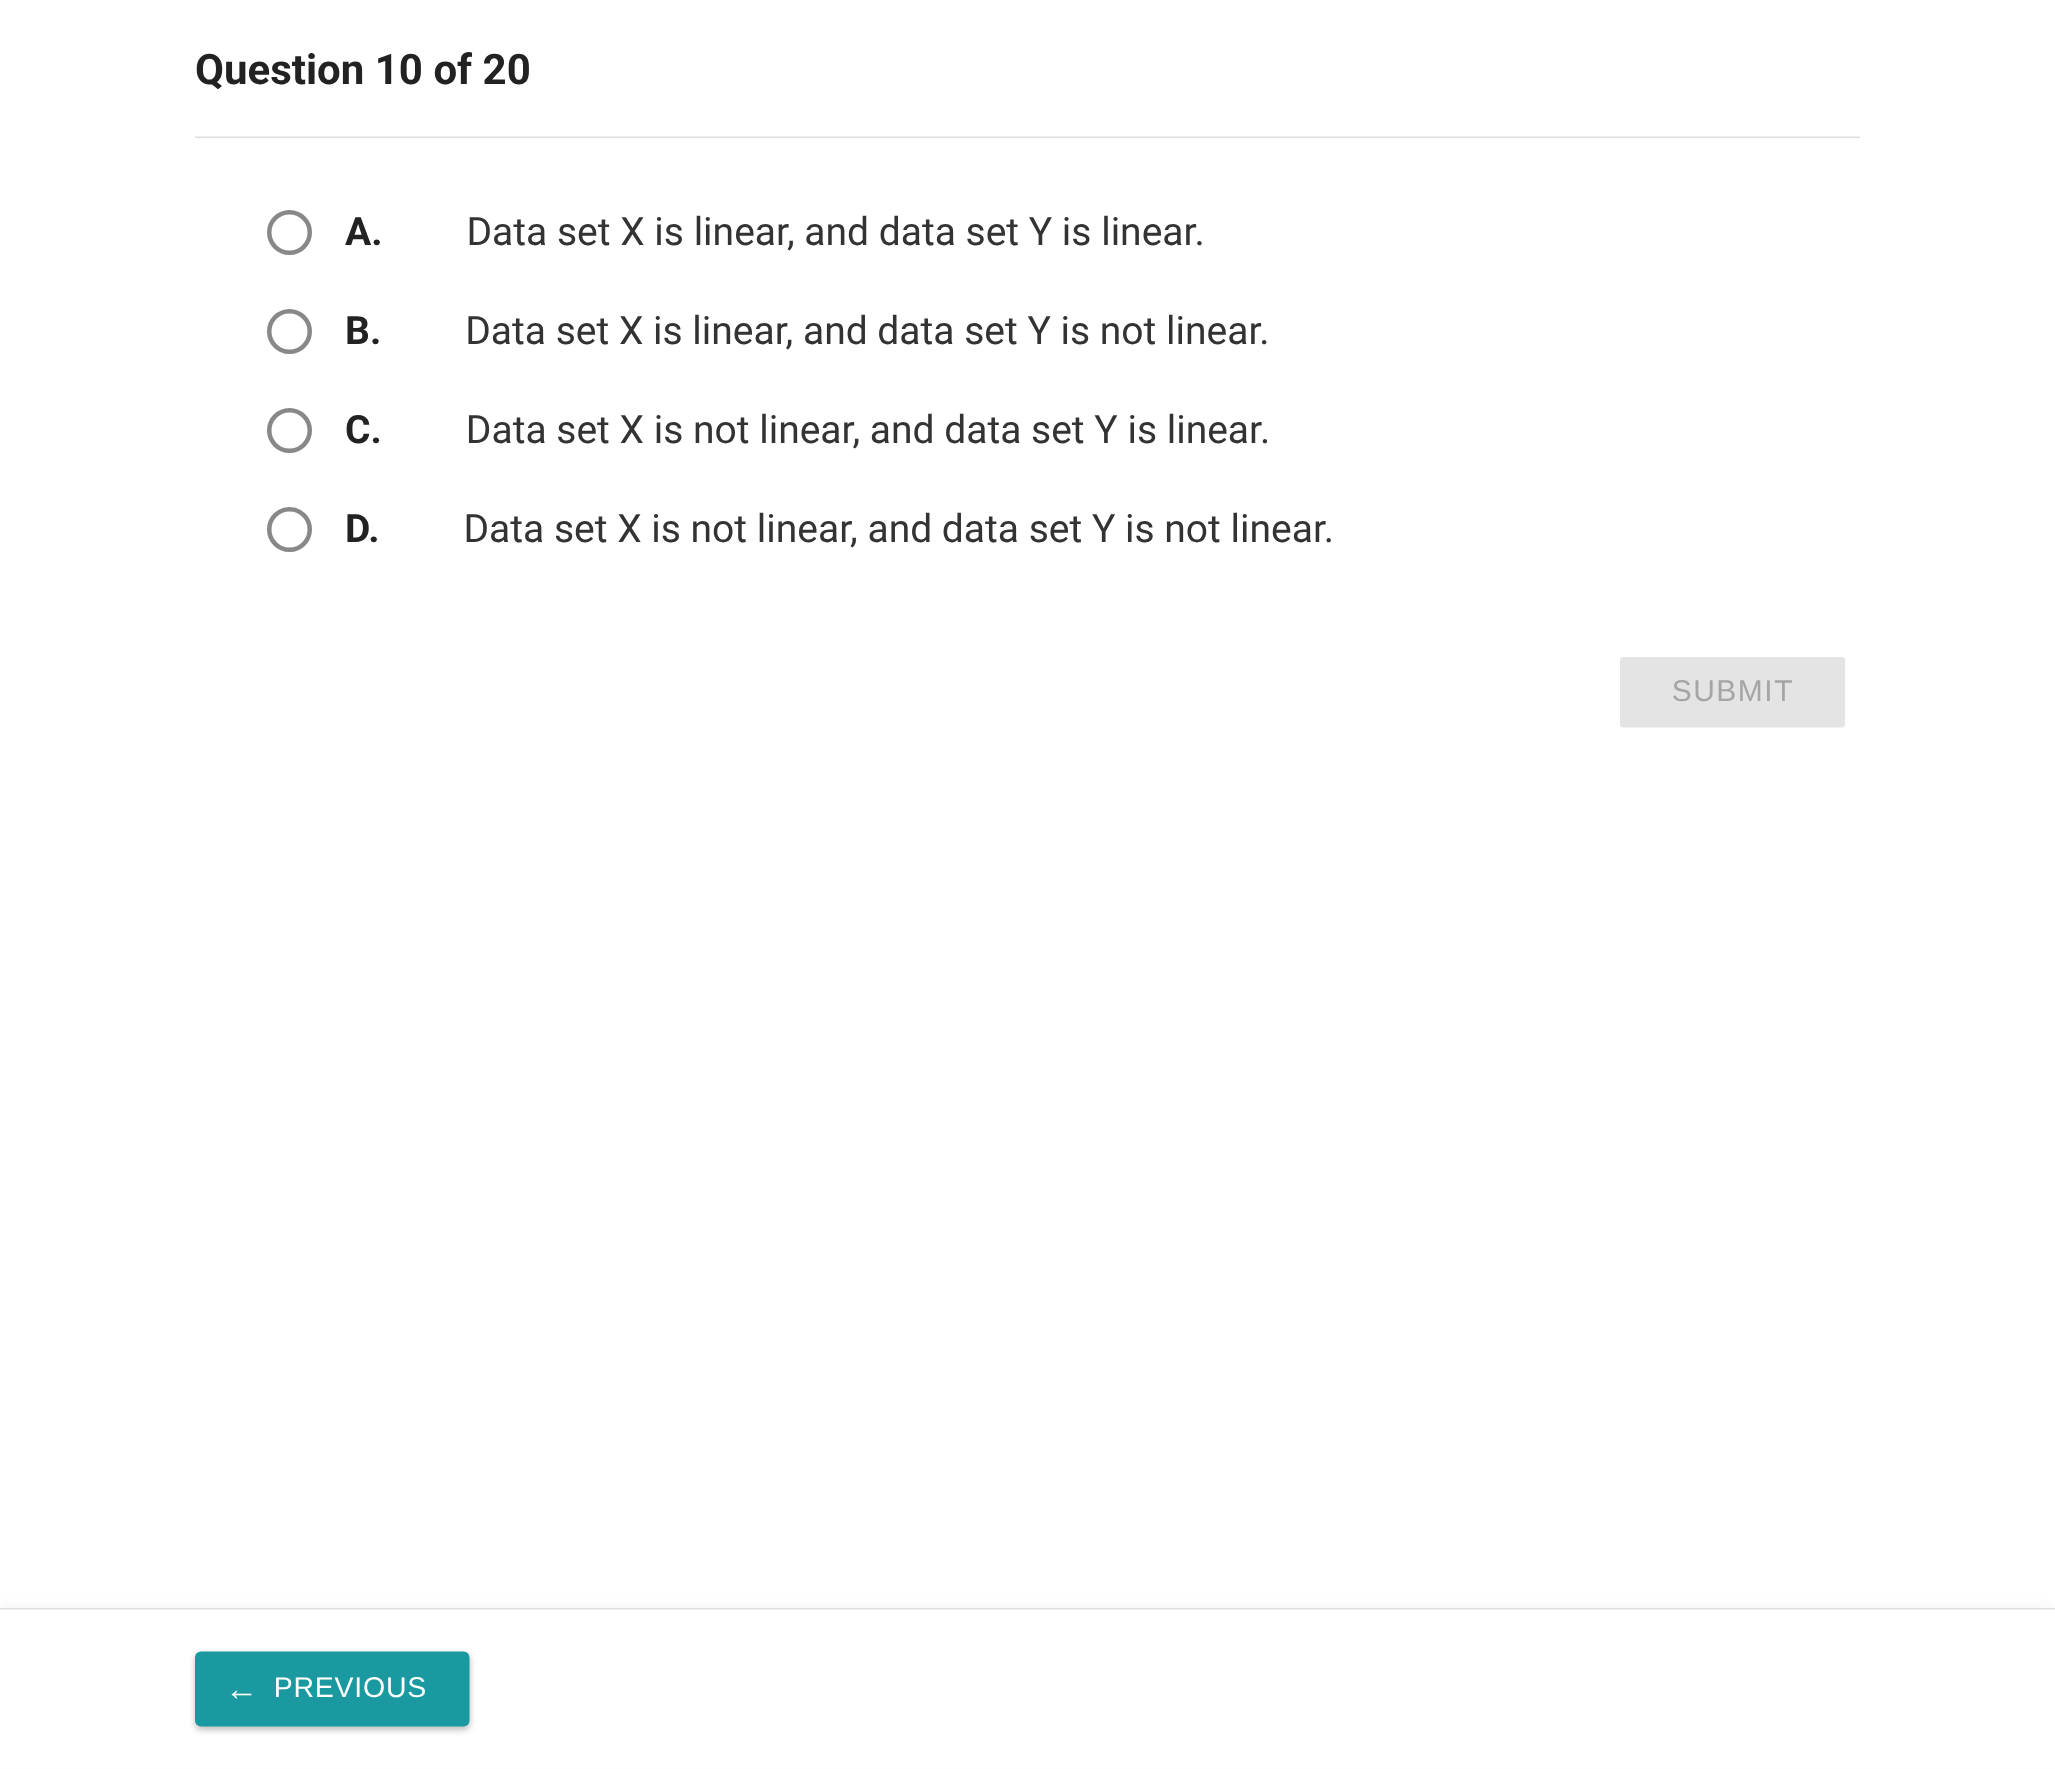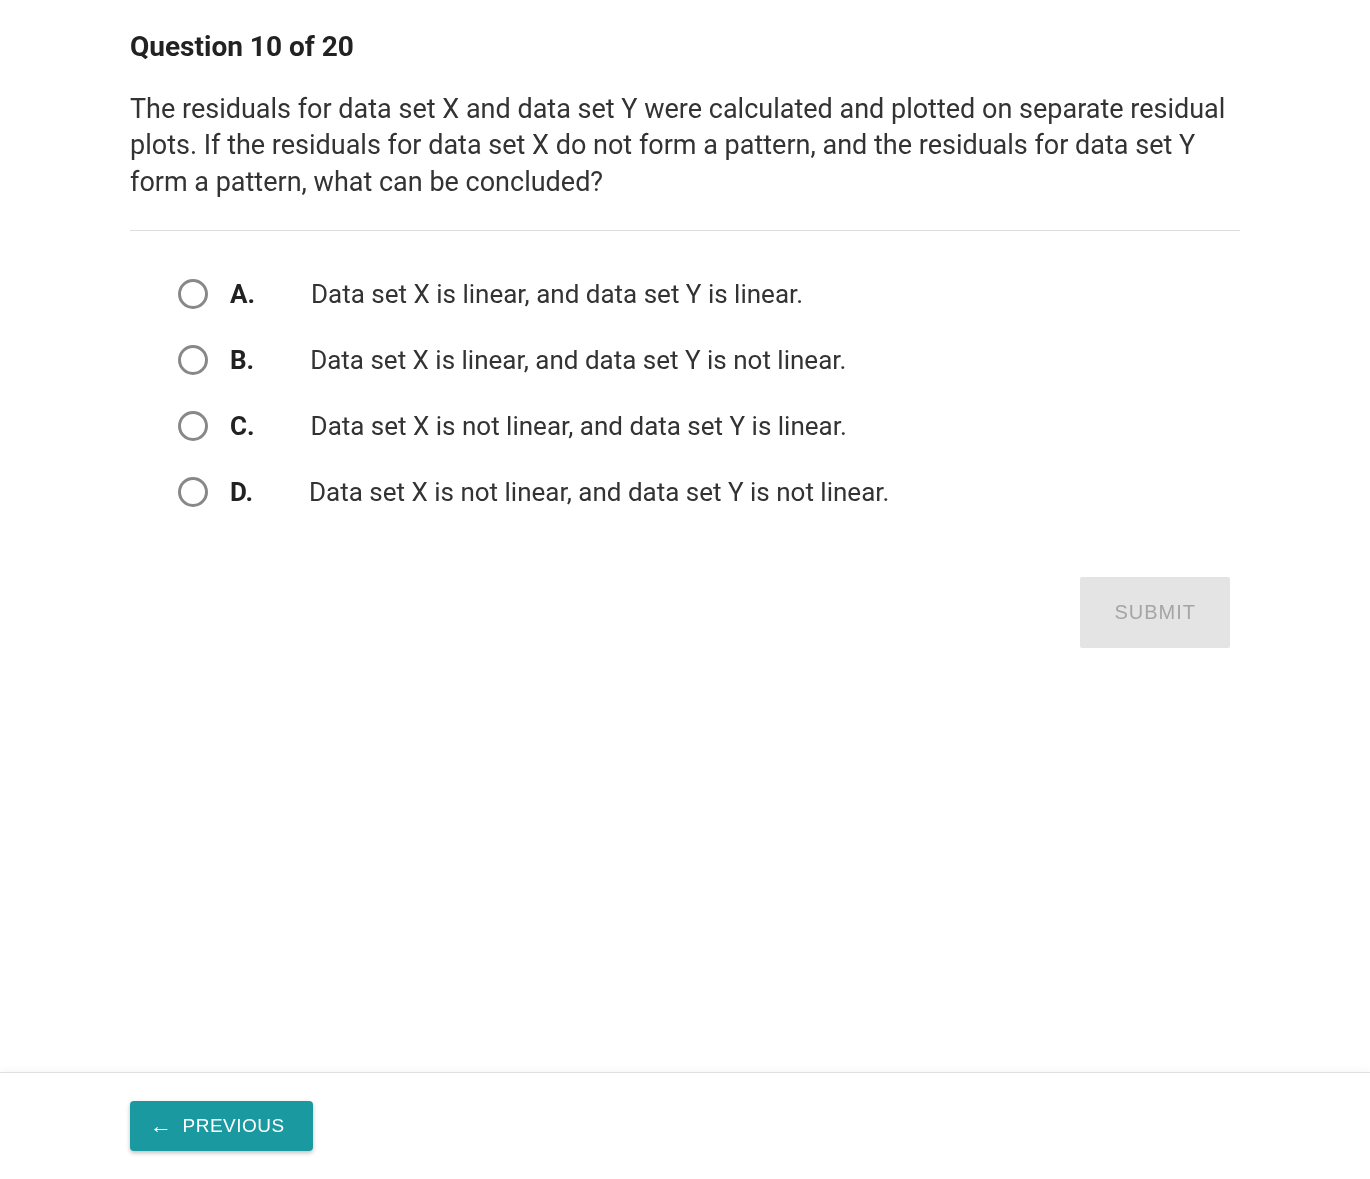--- a/index.html
+++ b/index.html
@@ -66,21 +66,21 @@
     .submit-row {
       display: flex;
       justify-content: flex-end;
       margin-top: 70px;
       padding-right: 10px;
     }
     .submit-btn {
       background: #e4e4e4;
       color: #a5a5a5;
       border: none;
-      padding: 24px 34px;
+      padding: 12px 34px;
       font-size: 20px;
       letter-spacing: 1px;
       font-weight: 500;
       border-radius: 2px;
       cursor: pointer;
     }
     .bottom-bar {
       position: absolute;
       bottom: 0;
       left: 0;
@@ -109,21 +109,20 @@
       display: inline-block;
       font-size: 22px;
       line-height: 1;
     }
   </style>
 </head>
 <body>
 
 <div class="container">
   <h1 class="question-header">Question 10 of 20</h1>
-  <p class="question-text">The residuals for data set X and data set Y were calculated and plotted on separate residual plots. If the residuals for data set X do not form a pattern, and the residuals for data set Y form a pattern, what can be concluded?</p>
   <hr class="divider">
 
   <div class="options">
     <div class="option">
       <span class="radio"></span>
       <span class="option-label">A.</span>
       <span class="option-text">Data set X is linear, and data set Y is linear.</span>
     </div>
     <div class="option">
       <span class="radio"></span>

